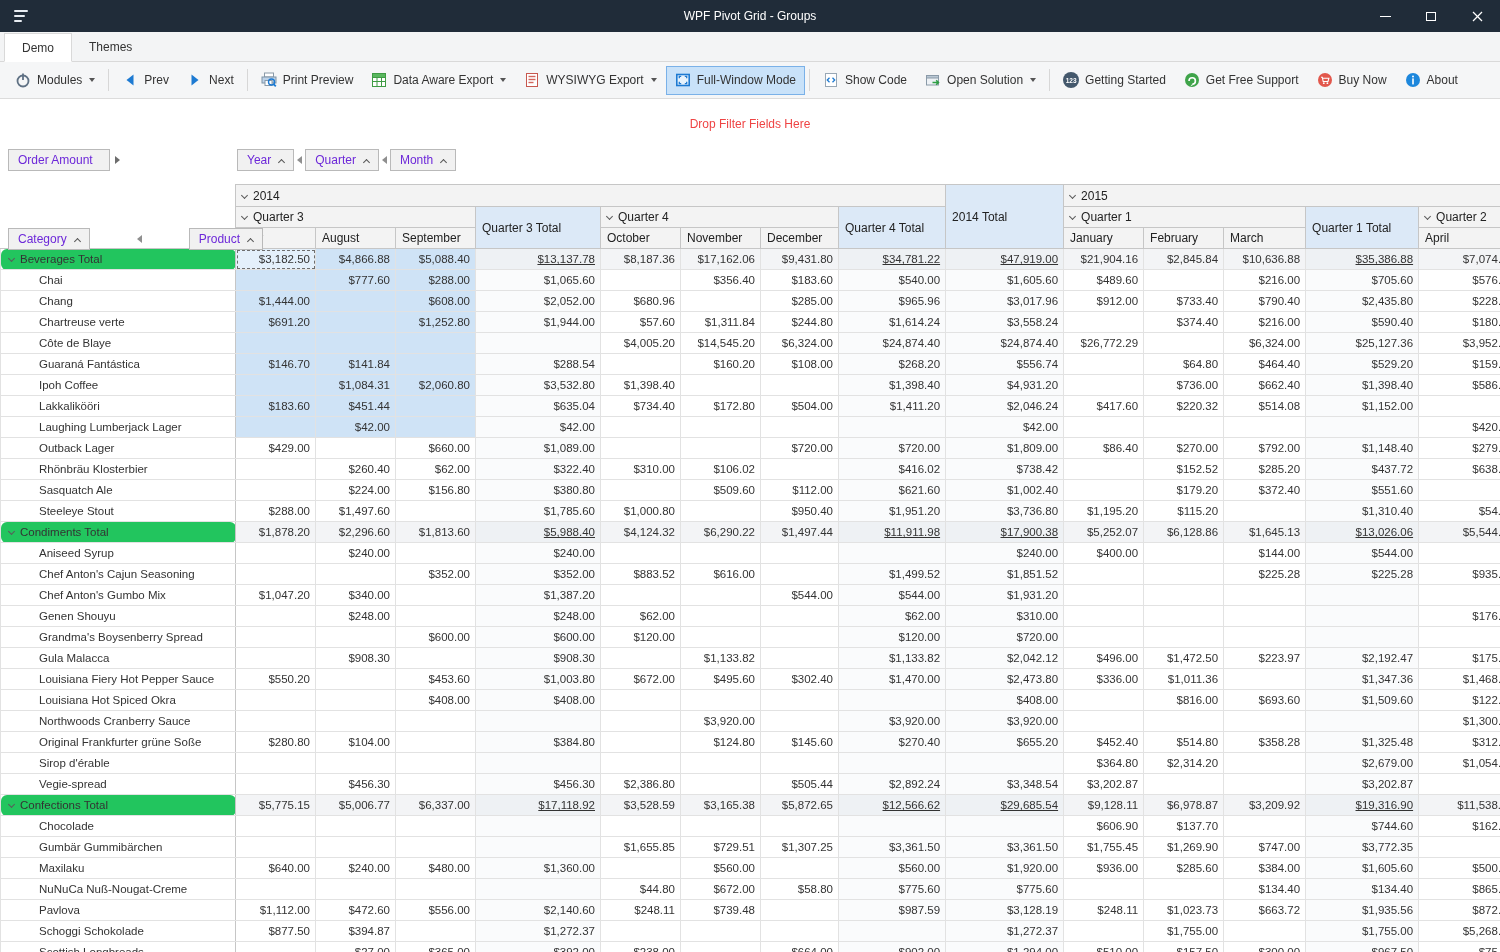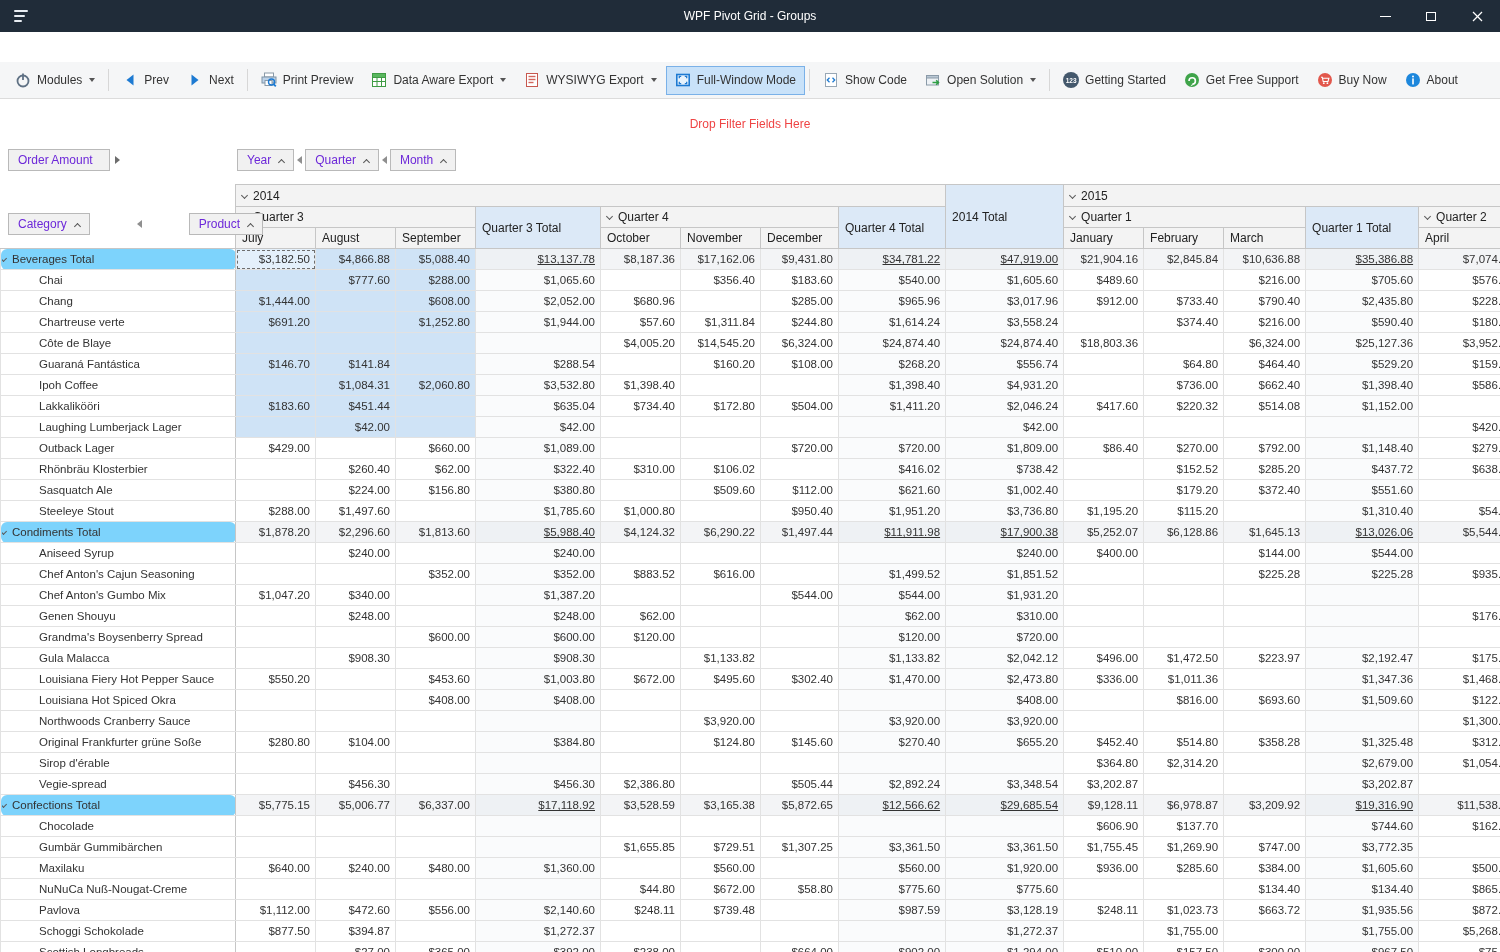--- a/index.html
+++ b/index.html
@@ -36,34 +36,34 @@
 
   
   .fieldbtn { height:22px; background:#f1f1f1; border:1px solid #b9b9b9; display:inline-flex; align-items:center; padding:0 9px; font-size:12px; color:#6d28d9; cursor:pointer; white-space:nowrap; }
   .fieldbtn .lbl { margin-right:8px; }
   .sortup { display:inline-block; width:5px; height:5px; border-right:1px solid #555; border-bottom:1px solid #555; transform:rotate(-135deg); position:relative; top:2px; }
   .fconn { width:0; height:0; border-top:4px solid transparent; border-bottom:4px solid transparent; border-right:5px solid #8f8f8f; margin:0 3px; flex:none; }
   .farrow { width:0; height:0; border-top:4px solid transparent; border-bottom:4px solid transparent; border-left:5px solid #6d6d6d; margin-left:5px; flex:none; }
   .datafield-area { position:absolute; top:149px; left:8px; display:flex; align-items:center; z-index:6; }
   .datafield-area .fieldbtn { width:102px; }
   .colfields-area { position:absolute; top:149px; left:237px; display:flex; align-items:center; z-index:6; }
-  .rowfields-area { position:absolute; top:213px; left:8px; display:flex; align-items:center; z-index:6;gap:44px; }
+  .rowfields-area { position:absolute; top:228px; left:8px; display:flex; align-items:center; z-index:6;gap:44px; }
 
   
   .gridwrap { position:absolute; top:184px; left:0; width:1500px; height:949px; overflow:hidden; }
   table.pivot { border-collapse:collapse; table-layout:fixed; width:1506px; }
   table.pivot th, table.pivot td { overflow:hidden; white-space:nowrap; }
   thead th { background:#f3f3f3; border:1px solid #c6c6c6; font-weight:normal; text-align:left; padding:0 6px; font-size:12px; color:#222; }
   thead th.totalhead { background:#dce9f7; }
   thead th.corner { background:#fff; border:none; border-right:1px solid #c6c6c6; border-bottom:1px solid #c6c6c6; }
   .chev { display:inline-block; width:5px; height:5px; border-right:1.2px solid #5a5a5a; border-bottom:1.2px solid #5a5a5a; transform:rotate(45deg); margin-right:6px; position:relative; top:-2px; }
   tbody tr { height:21px; }
   tbody th { background:#fff; border:1px solid #e2e2e2; border-right:1px solid #c6c6c6; font-weight:normal; font-size:11.5px; text-align:left; padding:0 6px 0 38px; color:#333; }
   tbody td { border:1px solid #e2e2e2; text-align:right; padding:0 5px; font-size:11.5px; color:#333; background:#fff; }
-  tr.row-total th { padding-left:0; background:#7dd3fc;border-radius:6px; }
+  tr.row-total th { padding-left:8px; background:#22c55e;border-radius:6px; }
   tr.row-total td { background:#f3f4f6; }
   td.tcol { background:#fafbfc; }
   tr.row-total td.tcol { background:#eef1f4;text-decoration:underline; }
   td.sel, tr.row-total td.sel { background:#cfe3f6; }
   td.focus, tr.row-total td.focus { background:#e4f0fb; outline:1.5px dashed #6e6e6e; outline-offset:-2px; }
 </style>
 </head>
 <body>
 
 <div class="app">
@@ -84,20 +84,24 @@
         </div>
       <div class="win-btn">
         <svg width="11" height="11">
             <line x1="1" y1="1" x2="10" y2="10" stroke="#fff" stroke-width="1.3"></line>
             <line x1="10" y1="1" x2="1" y2="10" stroke="#fff" stroke-width="1.3"></line>
           </svg>
       </div>
     </div>
   </div>
 
+  <div class="tabstrip">
+    <div class="tab active">Demo</div>
+    <div class="tab">Themes</div>
+  </div>
 
   <div class="toolbar">
     <div class="tb-item">
       <span class="ticon">
           <svg width="16" height="16">
             <circle cx="8" cy="9" r="5.5" fill="none" stroke="#5f7184" stroke-width="1.8"></circle>
             <line x1="8" y1="1.5" x2="8" y2="8" stroke="#5f7184" stroke-width="1.8"></line>
           </svg>
         </span>
       <span>Modules</span>
@@ -390,21 +394,21 @@
             <th><span>Côte de Blaye</span></th>
             <td class="sel"></td>
             <td class="sel"></td>
             <td class="sel"></td>
             <td class="tcol"></td>
             <td class="">$4,005.20</td>
             <td class="">$14,545.20</td>
             <td class="">$6,324.00</td>
             <td class="tcol">$24,874.40</td>
             <td class="tcol">$24,874.40</td>
-            <td class="">$18,803.36</td>
+            <td class="">$26,772.29</td>
             <td class=""></td>
             <td class="">$6,324.00</td>
             <td class="tcol">$25,127.36</td>
             <td class="">$3,952.</td>
           </tr>
           <tr>
             <th><span>Guaraná Fantástica</span></th>
             <td class="sel">$146.70</td>
             <td class="sel">$141.84</td>
             <td class="sel"></td>

